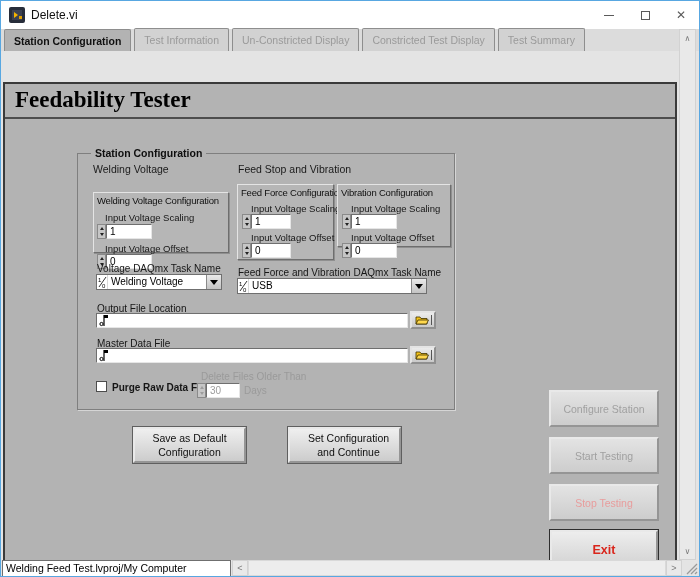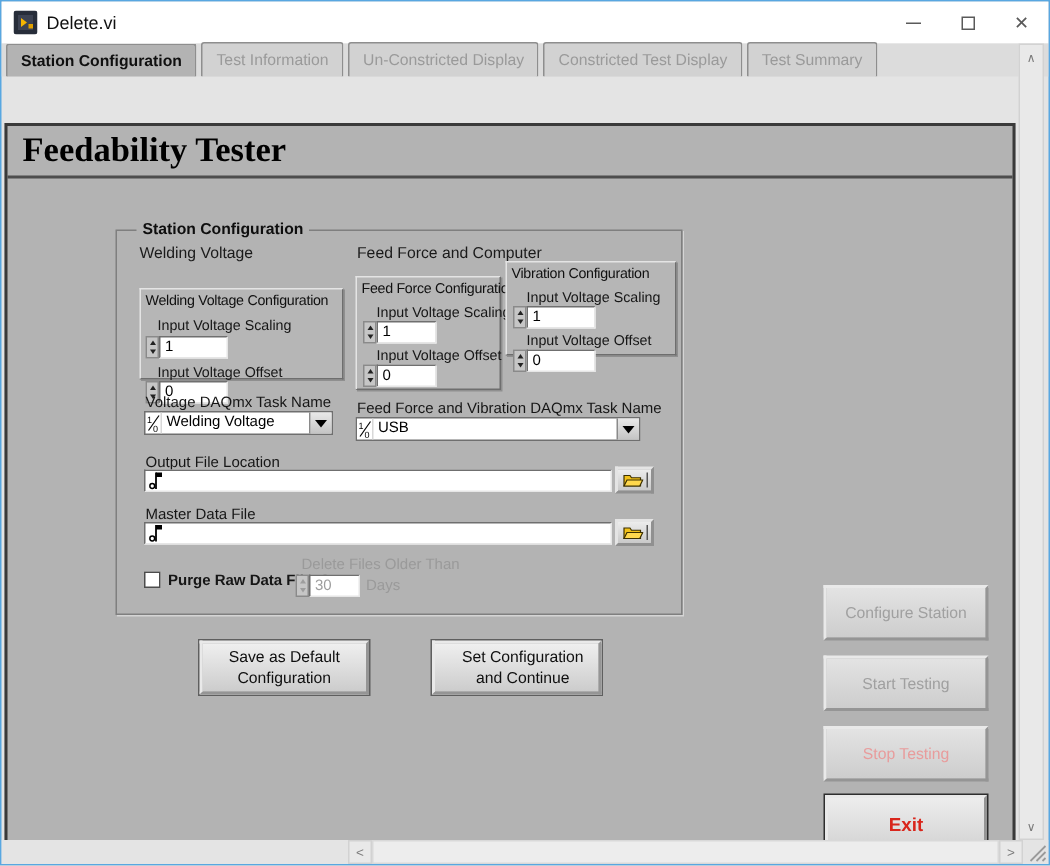--- a/index.html
+++ b/index.html
@@ -198,21 +198,21 @@
               <line x1="1" y1="11" x2="8" y2="1" stroke="#000" stroke-width="0.8"></line>
               <text x="4" y="12" font-size="6" fill="#000">0</text>
             </svg>
         </span>
         <span class="combo-value">Welding Voltage</span>
         <span class="combo-arrow">
             <span class="tri"></span>
           </span>
       </div>
 
-      <span class="sec-label" style="left:160px; top:9px;">Feed Force and Computer</span>
+      <span class="sec-label" style="left:160px; top:9px;">Feed Stop and Vibration</span>
       <div class="cluster" style="left:159px; top:30px; width:97px; height:76px;">
         <span class="cluster-title">Feed Force Configuration</span>
         <span class="flabel" style="left:13px; top:18px;">Input Voltage Scaling</span>
         <div class="numrow" style="left:4px; top:29px;">
           <div class="spinner">
             <div class="spin-cell">
                 <span class="tri-up"></span>
               </div>
             <div class="spin-cell">
                 <span class="tri-dn"></span>
@@ -226,21 +226,21 @@
             <div class="spin-cell">
                 <span class="tri-up"></span>
               </div>
             <div class="spin-cell">
                 <span class="tri-dn"></span>
               </div>
           </div>
           <input class="numfield" style="width: 40px;" value="0">
         </div>
       </div>
-      <div class="cluster" style="left:259px; top:20px; width:114px; height:63px;">
+      <div class="cluster" style="left:259px; top:30px; width:114px; height:63px;">
         <span class="cluster-title">Vibration Configuration</span>
         <span class="flabel" style="left:13px; top:18px;">Input Voltage Scaling</span>
         <div class="numrow" style="left:4px; top:29px;">
           <div class="spinner">
             <div class="spin-cell">
                 <span class="tri-up"></span>
               </div>
             <div class="spin-cell">
                 <span class="tri-dn"></span>
               </div>
@@ -340,20 +340,21 @@
   <div class="vscroll">
     <div class="vs-arrow" style="top:0;">
         <span>∧</span>
       </div>
     <div class="vs-arrow" style="bottom:0;">
         <span>∨</span>
       </div>
   </div>
 
   <div class="statusrow">
+    <div class="targetbox">Welding Feed Test.lvproj/My Computer</div>
     <div class="h-arrow" style="left:231px;">
         <span>&lt;</span>
       </div>
     <div class="htrack"></div>
     <div class="h-arrow" style="left:665px;">
         <span>&gt;</span>
       </div>
     <svg class="grip" viewBox="0 0 13 13">
       <line x1="12" y1="2" x2="2" y2="12" stroke="#9a9a9a" stroke-width="1.2"></line>
       <line x1="12" y1="6" x2="6" y2="12" stroke="#9a9a9a" stroke-width="1.2"></line>

